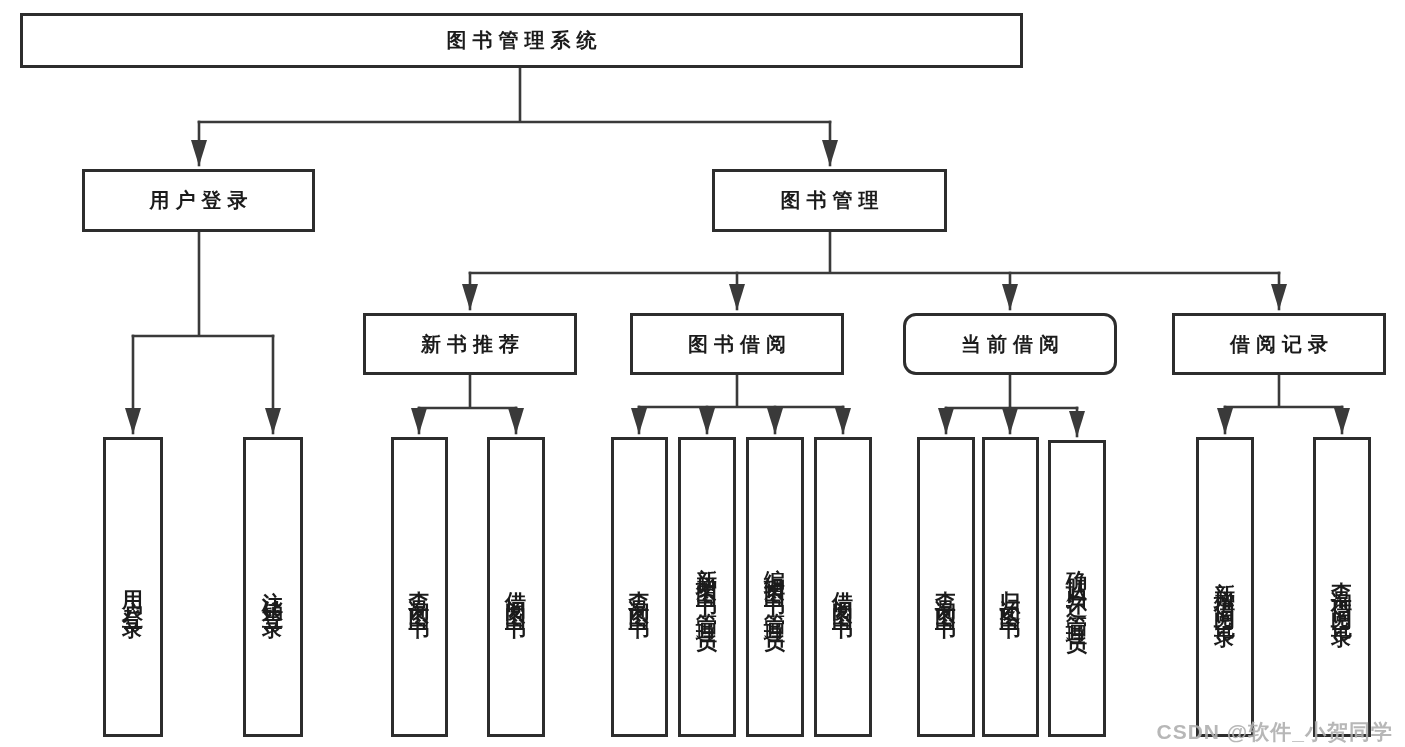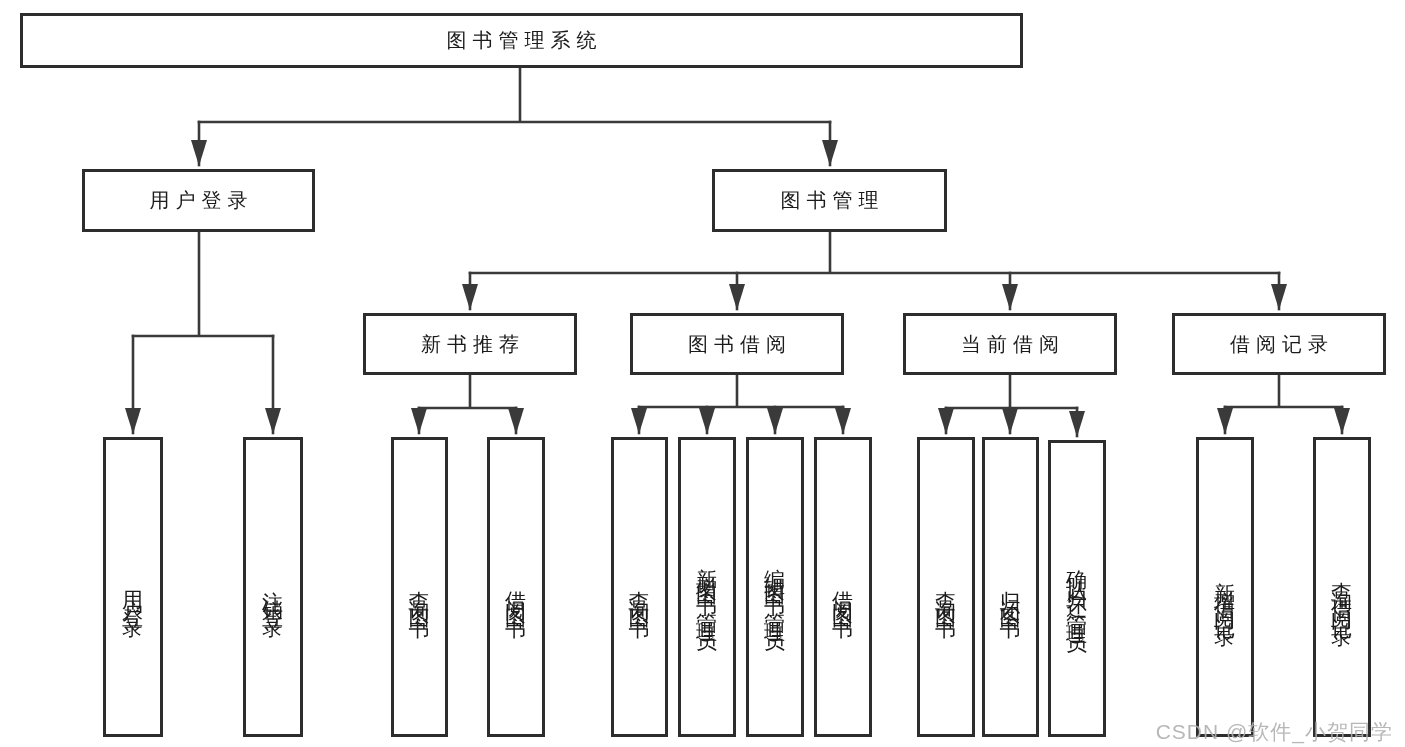--- a/index.html
+++ b/index.html
@@ -10,21 +10,21 @@
     --watermark: #b0b0b0;
     --background: #ffffff;
   }
   html, body { margin: 0; padding: 0; }
   body {
     width: 1405px; height: 747px;
     background: var(--background);
     font-family: "Liberation Sans", sans-serif;
     overflow: hidden;
   }
-  .canvas { position: relative; width: 1405px; height: 747px; background: var(--background); }
+  .canvas { position: relative; width: 1405px; height: 747px; background: var(--background); font-weight: bold; }
   .connectors { position: absolute; left: 0; top: 0; width: 1405px; height: 747px; }
   .connectors path.trunk, .connectors line.drop {
     stroke: var(--line);
     stroke-width: 2.6;
     fill: none;
     stroke-linecap: square;
   }
   #arrowhead path { fill: var(--line); }
   .node {
     position: absolute;
@@ -119,21 +119,21 @@
   <div class="node hnode" style="left:712px; top:169px; width:235px; height:63px;justify-content:center;">
     <span class="label">图书管理</span>
   </div>
 
   <div class="node hnode" style="left:630px; top:313px; width:214px; height:62px;">
     <span class="label">图书借阅</span>
   </div>
   <div class="node hnode" style="left:363px; top:313px; width:214px; height:62px;">
     <span class="label">新书推荐</span>
   </div>
-  <div class="node hnode" style="left:903px; top:313px; width:214px; height:62px;">
+  <div class="node hnode" style="left:903px; top:313px; width:214px; height:62px;border-radius:13px;">
     <span class="label">当前借阅</span>
   </div>
   <div class="node hnode" style="left:1172px; top:313px; width:214px; height:62px;">
     <span class="label">借阅记录</span>
   </div>
 
   <div class="node vnode" style="left:103px; top:437px; width:60px; height:300px;">
     <span class="label">用户登录</span>
   </div>
   <div class="node vnode" style="left:243px; top:437px; width:60px; height:300px;">

